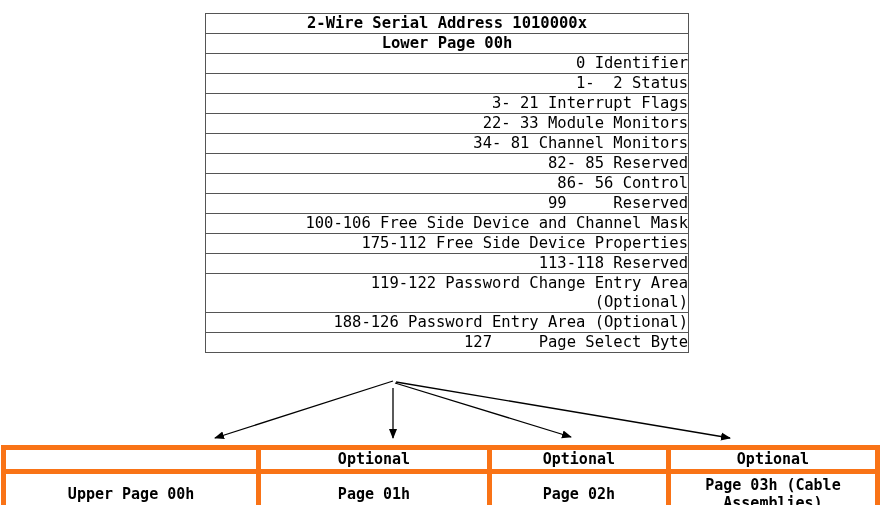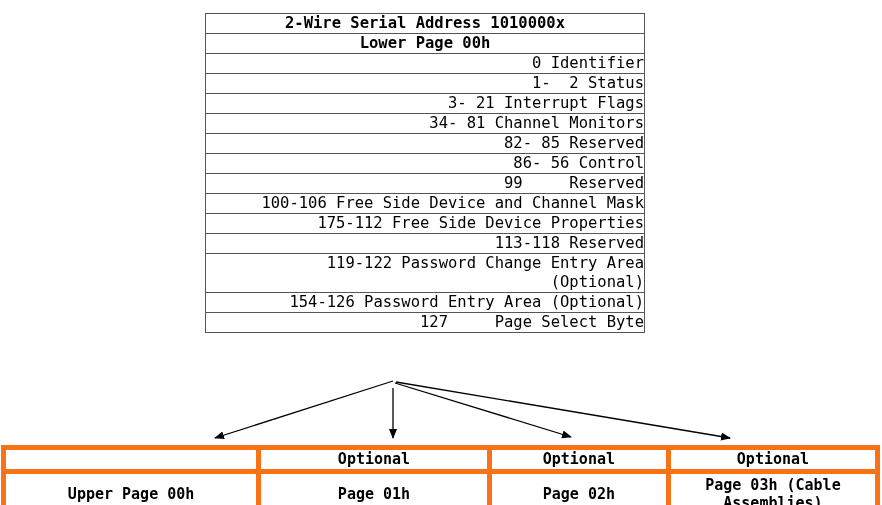--- a/index.html
+++ b/index.html
@@ -1,18 +1,18 @@
 <!DOCTYPE html>
 <html><head>
 <meta charset="utf-8">
 <style>
   html, body { margin: 0; padding: 0; background: #ffffff; }
   body { width: 882px; height: 505px; position: relative; overflow: hidden;
          font-family: "DejaVu Sans Mono", "Liberation Mono", monospace; color: #000; }
-  .top-table { position: absolute; left: 205px; top: 13px; width: 440px;
+  .top-table { position: absolute; left: 205px; top: 13px; width: 484px;
                border-collapse: collapse; font-size: 15.5px; }
   .top-table td { border: 1px solid #555; padding: 0 0 0 3px; height: 19px; line-height: 19px;
                   white-space: pre; text-align: right; }
   .top-table td.hdr { text-align: center; font-weight: bold; padding: 0; }
   .top-table td.wrap { white-space: pre-wrap; line-height: 19px; height: 38px; }
   svg.arrows { position: absolute; left: 0; top: 0; }
   .bottom-table { position: absolute; left: 1px; top: 445px; width: 879px;
                   border-collapse: collapse; font-size: 15px; font-weight: bold; }
   .bottom-table td { border: 5px solid #f97316; text-align: center; padding: 0; }
   .bottom-table tr.opt td { height: 19px; line-height: 19px; }
@@ -32,20 +32,23 @@
   <tr>
         <td>      0 Identifier</td>
       </tr>
   <tr>
         <td>  1-  2 Status</td>
       </tr>
   <tr>
         <td>  3- 21 Interrupt Flags</td>
       </tr>
   <tr>
+        <td> 22- 33 Module Monitors</td>
+      </tr>
+  <tr>
         <td> 34- 81 Channel Monitors</td>
       </tr>
   <tr>
         <td> 82- 85 Reserved</td>
       </tr>
   <tr>
         <td> 86- 56 Control</td>
       </tr>
   <tr>
         <td> 99     Reserved</td>
@@ -57,21 +60,21 @@
         <td>175-112 Free Side Device Properties</td>
       </tr>
   <tr>
         <td>113-118 Reserved</td>
       </tr>
   <tr>
         <td class="wrap">119-122 Password Change Entry Area
 (Optional)</td>
       </tr>
   <tr>
-        <td>154-126 Password Entry Area (Optional)</td>
+        <td>188-126 Password Entry Area (Optional)</td>
       </tr>
   <tr>
         <td>127     Page Select Byte</td>
       </tr>
 </tbody>
   </table>
 
 <svg class="arrows" width="882" height="505">
   <defs>
     <marker id="ah" markerWidth="10" markerHeight="10" refX="9" refY="5" orient="auto" markerUnits="userSpaceOnUse">

